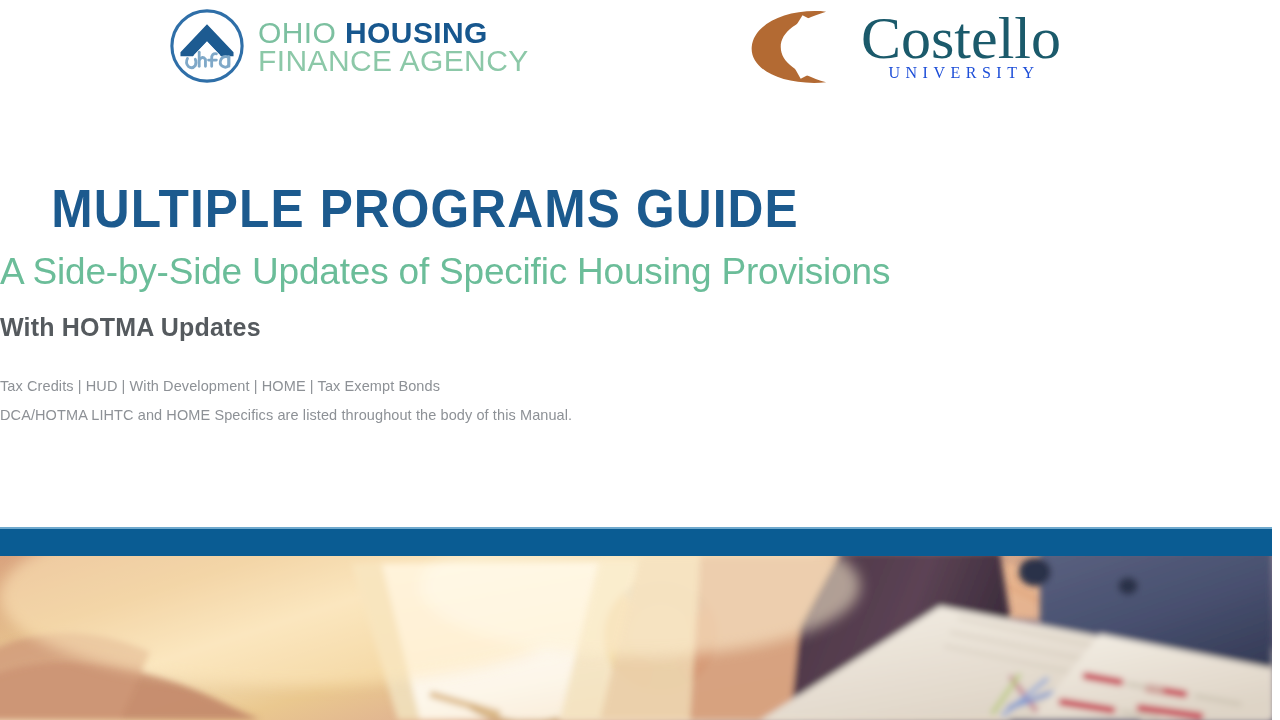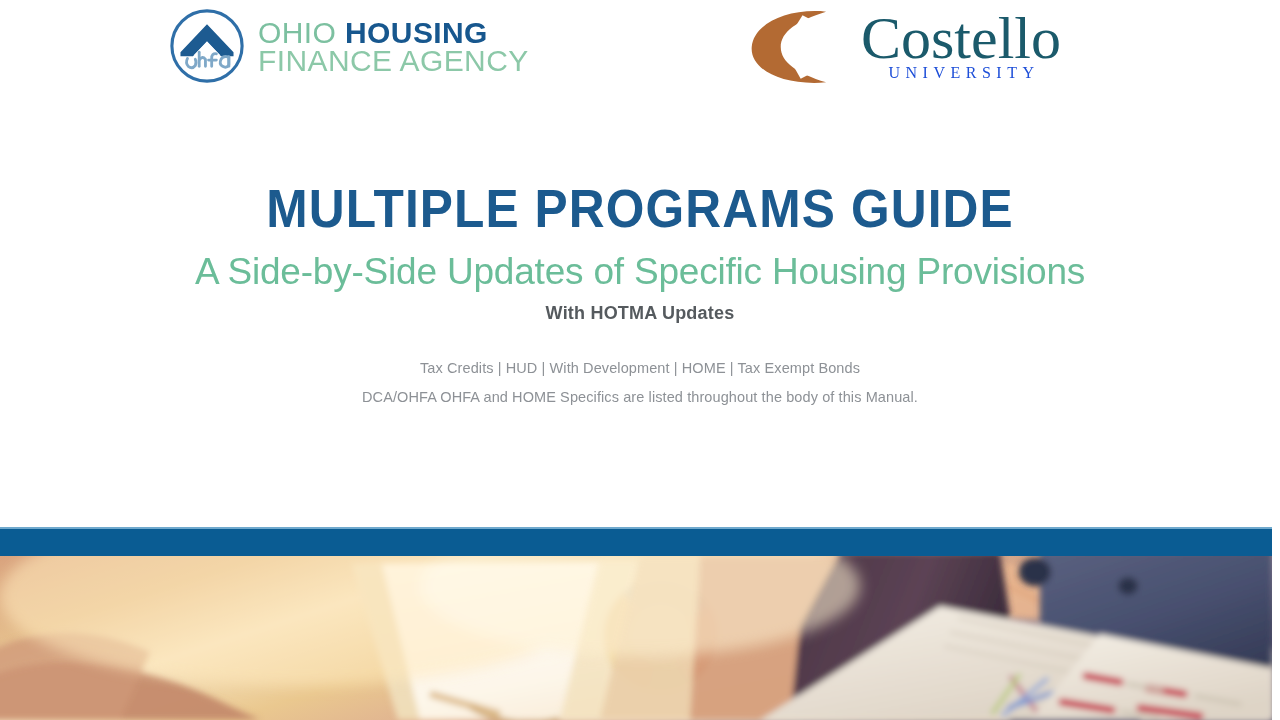--- a/index.html
+++ b/index.html
@@ -88,21 +88,21 @@
     text-align:center;
     margin-top:-4px;
     padding-left:6px;
   }
 
   
   .title-block {
     position:absolute;
     top:130px; left:0;
     width:1280px;
-    text-align:center;
+    text-align:left;
   }
 
   .main-title {
     font-size:54px;
     font-weight:800;
     color:#1c5a8e;
     letter-spacing:1.2px;
     transform:scaleX(0.92);
     line-height:1.05;
     margin-top:50px;
@@ -112,24 +112,24 @@
   .subtitle {
     font-size:37px;
     color:#6bbd99;
     font-weight:400;
     letter-spacing:-0.2px;
     margin-top:14px;
     line-height:1.15;
   }
 
   .with-updates {
-    font-size:18px;
+    font-size:25px;
     font-weight:700;
     color:#555a5e;
-    margin-top:10px;
+    margin-top:20px;
     letter-spacing:0.2px;
   }
 
   .fineprint {
     margin-top:30px;
     color:#8d9196;
     font-size:14.5px;
     line-height:1.97;
     font-weight:500;
     letter-spacing:0.1px;
@@ -214,21 +214,21 @@
 
   </div>
 
   <div class="title-block">
     <div class="main-title">MULTIPLE PROGRAMS GUIDE</div>
     <div class="subtitle">A Side-by-Side Updates of Specific Housing Provisions</div>
     <div class="with-updates">With HOTMA Updates</div>
 
     <div class="fineprint">
       <div>Tax Credits | HUD | With Development | HOME | Tax Exempt Bonds</div>
-      <div>DCA/OHFA OHFA and HOME Specifics are listed throughout the body of this Manual.</div>
+      <div>DCA/HOTMA LIHTC and HOME Specifics are listed throughout the body of this Manual.</div>
     </div>
   </div>
 
   <div class="blue-band"></div>
 
   <div class="photo">
     <svg viewBox="0 0 1272 164" preserveAspectRatio="none">
       <defs>
         <linearGradient id="deskWarm" x1="0" y1="0" x2="1" y2="0.4">
           <stop offset="0%" stop-color="#d9a37e"></stop>

